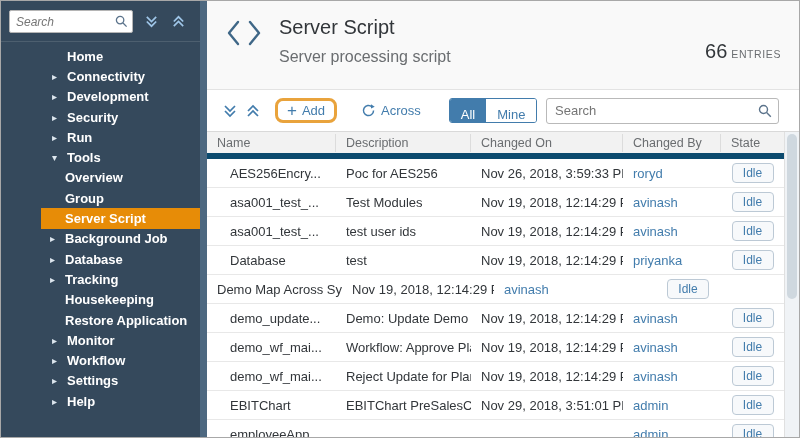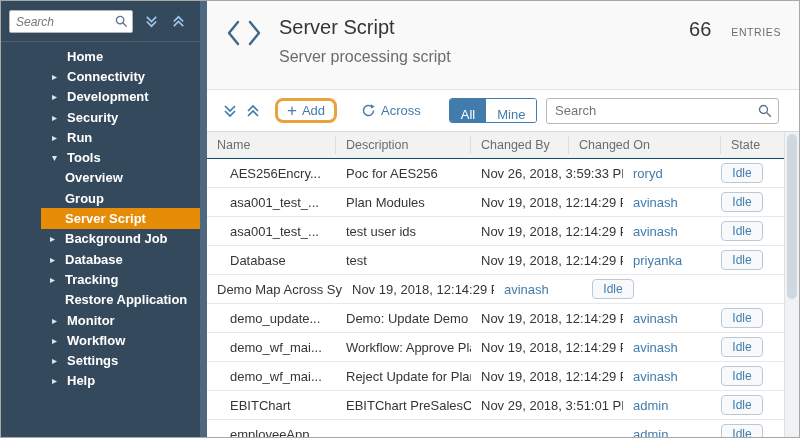--- a/index.html
+++ b/index.html
@@ -94,21 +94,21 @@
     border-bottom: 1px solid #e3e3e3;
     display: flex;
     justify-content: space-between;
     padding: 14px 18px 0 16px;
     flex-shrink: 0;
   }
   .ph-left { display: flex; align-items: flex-start; }
   .code-icon { margin: 4px 16px 0 2px; flex-shrink: 0; }
   .title { font-size: 20px; color: #32363a; font-weight: 400; line-height: 24px; }
   .subtitle { font-size: 16px; color: #6a6d70; margin-top: 9px; }
-  .ph-right { display: flex; align-items: baseline; gap: 20px; padding-top: 3px; }
+  .ph-right { display: flex; align-items: baseline; gap: 4px; padding-top: 3px; margin-top: 22px; }
   .entries-count { font-size: 20px; color: #32363a; font-weight: 400; }
   .entries-label { font-size: 10.5px; color: #6a6d70; letter-spacing: 0.6px; }
 
   .toolbar {
     height: 42px;
     display: flex;
     align-items: center;
     padding: 0 20px 0 14px;
     border-bottom: 1px solid #d9d9d9;
     background: #fff;
@@ -161,21 +161,21 @@
     font-family: "Liberation Sans", "DejaVu Sans", sans-serif;
   }
 
   
   .table-zone { flex: 1; display: flex; overflow: hidden; }
   .table-main { flex: 1; display: flex; flex-direction: column; min-width: 0; }
   .thead {
     display: flex;
     height: 27px;
     background: #f2f2f2;
-    border-bottom: 1px solid #0c4a6e;
+    border-bottom: 6px solid #0c4a6e;
     align-items: center;
     color: #6a6d70;
     font-size: 12.5px;
     flex-shrink: 0;
   }
   .th {
     padding-left: 10px;
     border-right: 1px solid #dcdcdc;
     height: 18px;
     line-height: 18px;
@@ -195,21 +195,21 @@
     align-items: center;
     border-bottom: 1px solid #e8e8e8;
     font-size: 13px;
     color: #32363a;
     background: #fff;
     cursor: pointer;
   }
   .td { padding-left: 10px; white-space: nowrap; overflow: hidden; }
   .td.c-name { padding-left: 23px; }
   .td.c-by a { color: #427cac; text-decoration: none; cursor: pointer; }
-  .td.c-state { display: flex; padding-left: 0; }
+  .td.c-state { display: flex; justify-content: center; padding-left: 0; }
   .badge {
     display: inline-block;
     min-width: 42px;
     text-align: center;
     padding: 2px 8px;
     font-size: 12px;
     color: #427cac;
     background: #f7f9fb;
     border: 1px solid #bcc9d5;
     border-radius: 4px;
@@ -315,20 +315,24 @@
           <div class="nav-item lvl2">
             <span class="arrow">▸</span>
             <span>Database</span>
           </div>
 
           <div class="nav-item lvl2">
             <span class="arrow">▸</span>
             <span>Tracking</span>
           </div>
 
+          <div class="nav-item lvl2">
+            <span class="arrow"></span>
+            <span>Housekeeping</span>
+          </div>
 
           <div class="nav-item lvl2">
             <span class="arrow"></span>
             <span>Restore Application</span>
           </div>
 
           <div class="nav-item">
             <span class="arrow">▸</span>
             <span>Monitor</span>
           </div>
@@ -419,41 +423,41 @@
           </svg>
         </span>
       </div>
     </div>
 
     <div class="table-zone">
       <div class="table-main">
         <div class="thead">
           <div class="th c-name">Name</div>
           <div class="th c-desc">Description</div>
+          <div class="th c-date">Changed On</div>
           <div class="th c-by">Changed By</div>
-          <div class="th c-date">Changed On</div>
           <div class="th c-state">State</div>
         </div>
         <div class="tbody">
 
             <div class="trow">
               <div class="td c-name">AES256Encry...</div>
               <div class="td c-desc">Poc for AES256</div>
               <div class="td c-date">Nov 26, 2018, 3:59:33 PM</div>
               <div class="td c-by">
                 <a>roryd</a>
               </div>
               <div class="td c-state">
                 <span class="badge">Idle</span>
               </div>
             </div>
 
             <div class="trow">
               <div class="td c-name">asa001_test_...</div>
-              <div class="td c-desc">Plan Modules</div>
+              <div class="td c-desc">Test Modules</div>
               <div class="td c-date">Nov 19, 2018, 12:14:29 PM</div>
               <div class="td c-by">
                 <a>avinash</a>
               </div>
               <div class="td c-state">
                 <span class="badge">Idle</span>
               </div>
             </div>
 
             <div class="trow">

